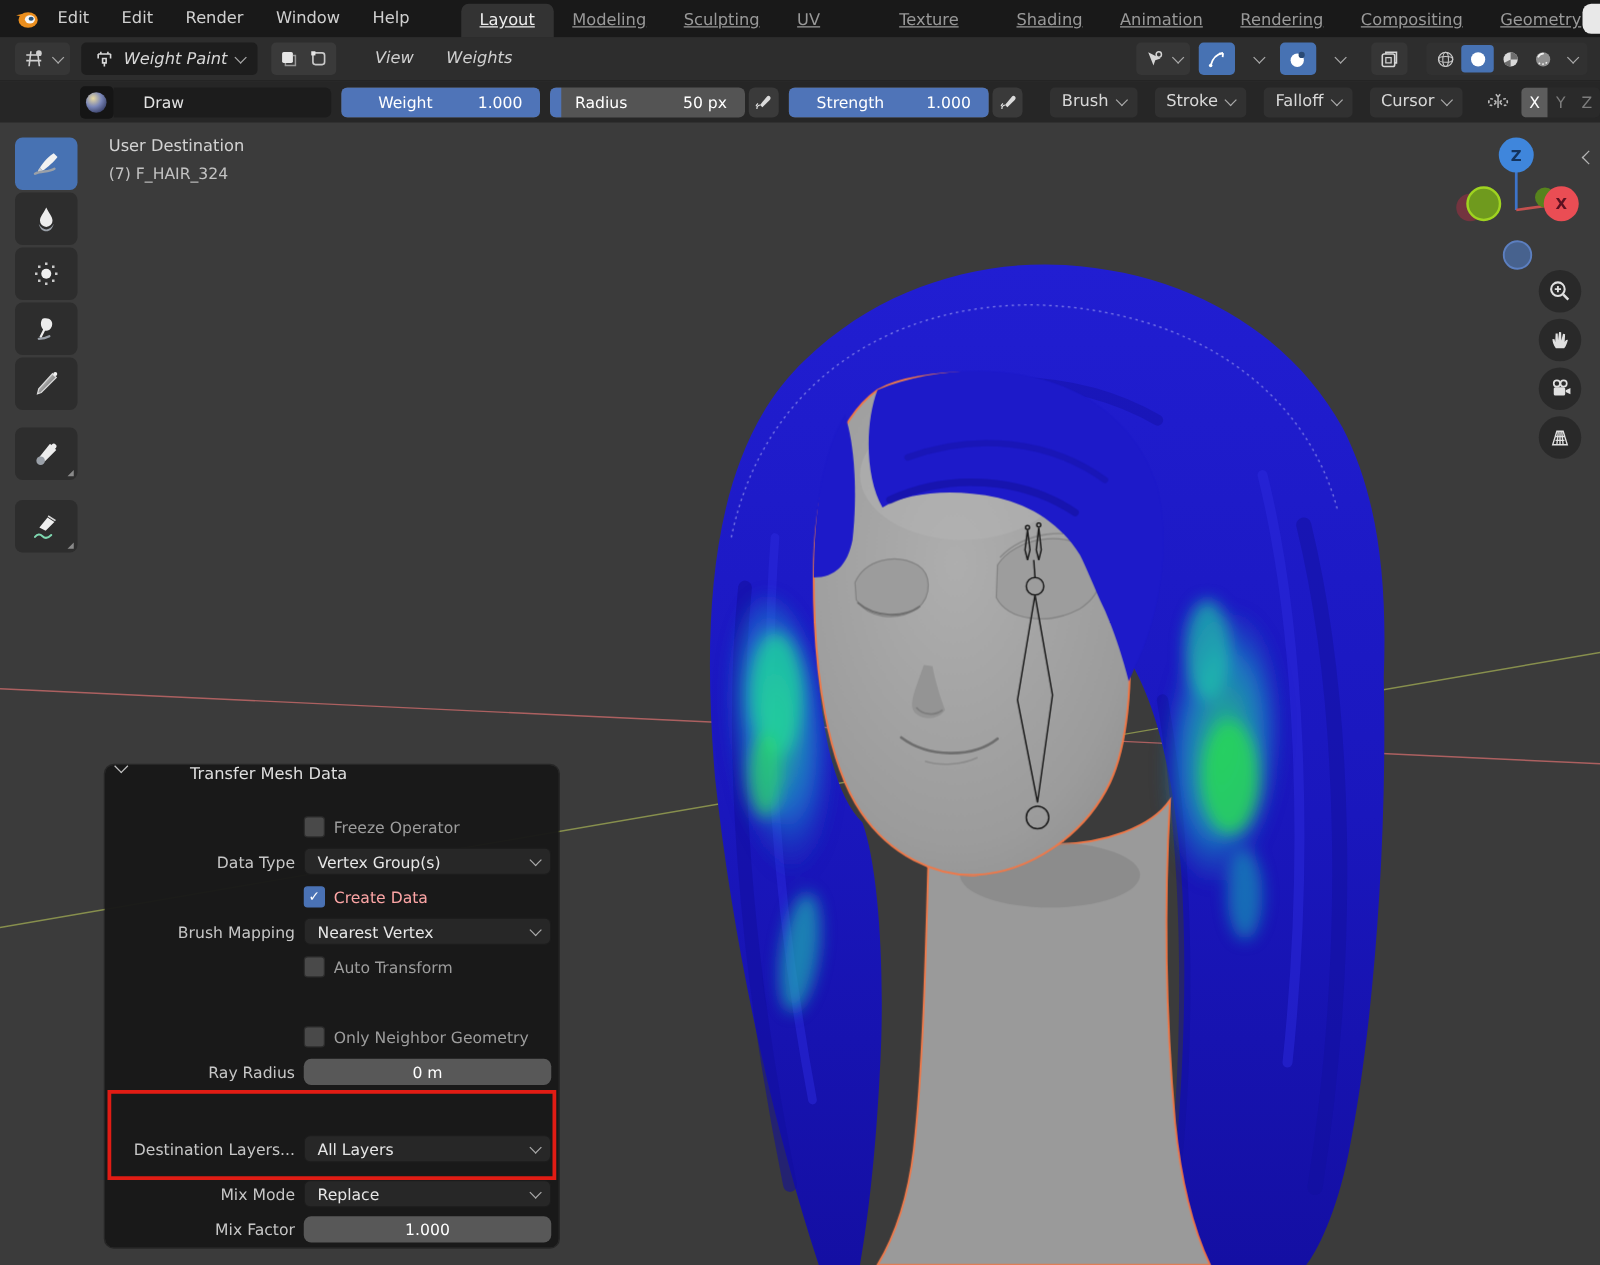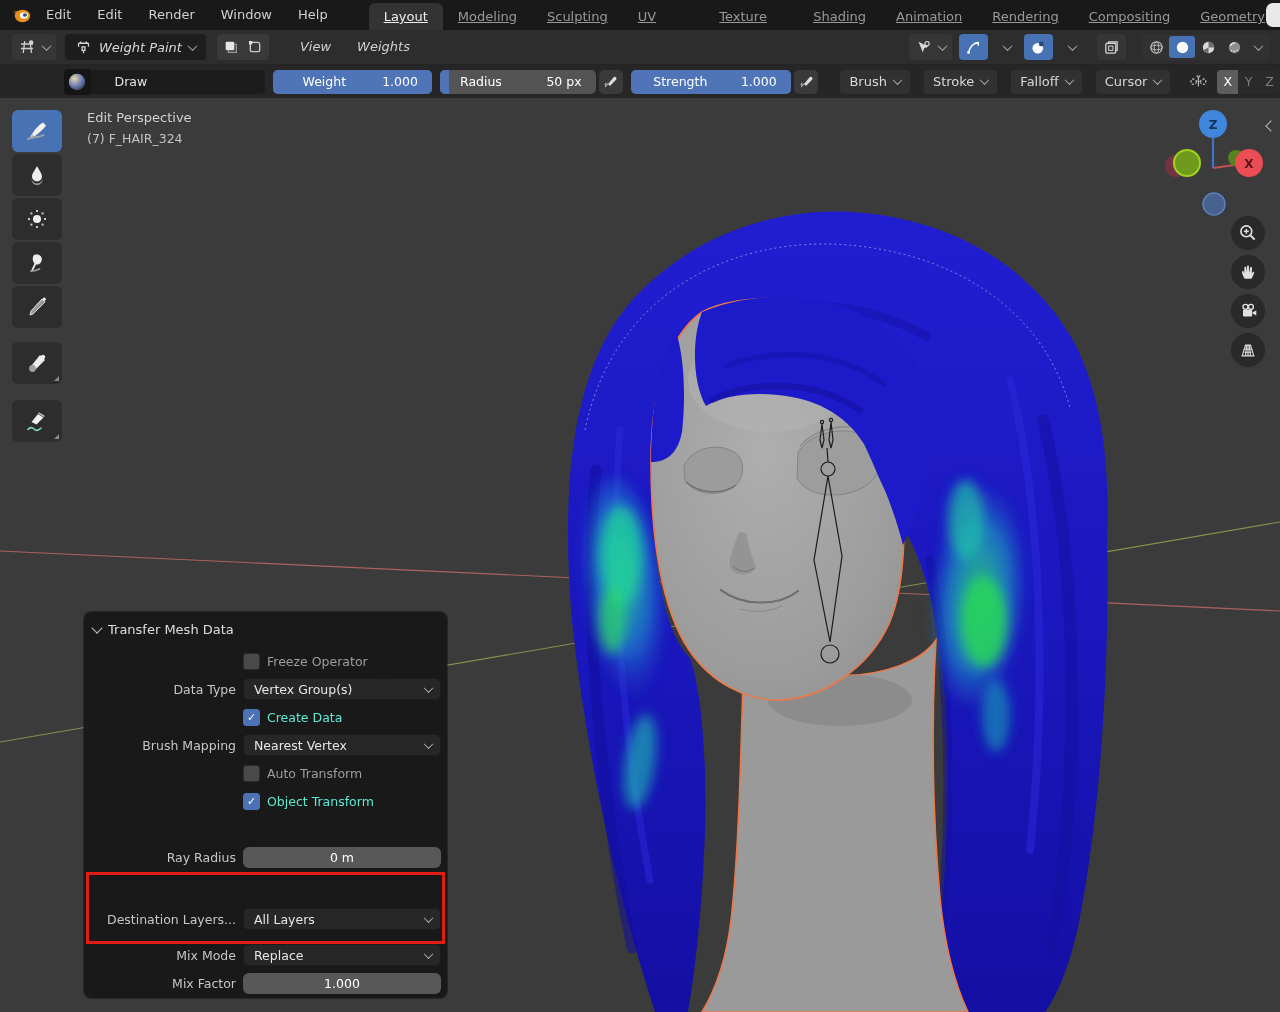--- a/index.html
+++ b/index.html
@@ -41,32 +41,32 @@
   #vp-text .l1{font-size:13px;color:#d2d2d2;}
   #vp-text .l2{font-size:12.5px;color:#c2c2c2;margin-top:6px;}
   
   .navbtn{position:absolute;left:1231px;width:34px;height:34px;border-radius:50%;background:rgba(30,30,30,.62);
           display:flex;align-items:center;justify-content:center;z-index:20;}
   #collapse-arrow{left:1264px;top:118px;width:14px;height:16px;z-index:20;display:flex;align-items:center;justify-content:center;}
   #collapse-arrow i{width:7px;height:7px;border-left:1.8px solid #b5b5b5;border-bottom:1.8px solid #b5b5b5;transform:rotate(45deg);}
   
   #op-panel{left:84px;top:612px;width:363px;height:386px;background:rgba(24,24,24,.97);border-radius:7px;
             z-index:25;box-shadow:0 0 0 1px rgba(0,0,0,.35);}
-  #op-header{height:34px;display:flex;align-items:center;padding-left:9px;}
+  #op-header{height:34px;display:flex;padding-left:9px;gap:44px;}
   #op-header .title{font-size:13px;color:#dedede;margin-left:7px;}
   .pchv{width:7px;height:7px;border-right:1.6px solid #c0c0c0;border-bottom:1.6px solid #c0c0c0;transform:rotate(45deg);margin-top:-3px;}
   .prow{position:absolute;left:6px;width:351px;height:26px;display:flex;align-items:center;}
   .plabel{width:146px;text-align:right;font-size:12.5px;color:#c6c6c6;padding-right:7px;flex:0 0 auto;
           white-space:nowrap;overflow:hidden;}
   .pfield{width:198px;flex:0 0 auto;display:flex;align-items:center;}
   .cb{width:15px;height:15px;border-radius:3px;background:#494949;border:1px solid #2c2c2c;flex:0 0 auto;
       display:flex;align-items:center;justify-content:center;font-size:11px;color:#fff;}
   .cb.on{background:#4a72b5;border-color:#4a72b5;}
   .cb.on::after{content:"✓";}
-  .cblabel{font-size:12.5px;color:#5eead4;margin-left:7px;}
+  .cblabel{font-size:12.5px;color:#fca5a5;margin-left:7px;}
   .prow.dim .cblabel{color:#9d9d9d;}
   .pdd{width:100%;height:22px;background:#272727;border:1px solid #1c1c1c;border-radius:5px;display:flex;align-items:center;
        justify-content:space-between;padding:0 8px 0 10px;box-sizing:border-box;font-size:12.5px;color:#e6e6e6;}
   .pnum{width:100%;height:21px;background:#585858;border-radius:6px;display:flex;align-items:center;justify-content:center;
         font-size:12.5px;color:#fff;}
   #hl-box{position:absolute;left:2px;top:260px;width:353px;height:66px;border:3px solid #e11c14;pointer-events:none;}
   svg{display:block;}
 </style>
 </head>
 <body>
@@ -170,21 +170,21 @@
       <circle cx="822" cy="422" r="1.6"></circle>
         <circle cx="831" cy="420" r="1.6"></circle>
       <line x1="827" y1="448" x2="828" y2="462"></line>
       <circle cx="828" cy="469" r="7"></circle>
       <path d="M 828,476 L 814,560 L 830,642 L 842,556 Z"></path>
       <circle cx="830" cy="654" r="9"></circle>
     </g>
   </svg>
 
   <div class="abs" id="vp-text">
-    <div class="l1">Edit Perspective</div>
+    <div class="l1">User Destination</div>
     <div class="l2">(7) F_HAIR_324</div>
   </div>
 
   <svg class="abs" style="left:1156px;top:100px;z-index:20" width="120" height="120" viewBox="0 0 120 120">
     <line x1="57" y1="68" x2="57" y2="24" stroke="#3d74c9" stroke-width="2.2"></line>
     <line x1="57" y1="68" x2="93" y2="63" stroke="#c4504e" stroke-width="2.2"></line>
     <circle cx="20" cy="66" r="11" fill="#73343f"></circle>
     <circle cx="31" cy="63" r="13" fill="#6f9a1e" stroke="#9fd320" stroke-width="2"></circle>
     <circle cx="80" cy="58" r="8" fill="#57831d"></circle>
     <circle cx="93" cy="63" r="14" fill="#ea4d54"></circle>
@@ -325,25 +325,25 @@
           </div>
         </div>
     </div>
     <div class="prow dim" style="top:148px">
       <span class="plabel"></span>
       <div class="pfield">
         <span class="cb"></span>
         <span class="cblabel">Auto Transform</span>
       </div>
     </div>
-    <div class="prow" style="top:176px">
+    <div class="prow dim" style="top:204px">
       <span class="plabel"></span>
       <div class="pfield">
-        <span class="cb on"></span>
-        <span class="cblabel">Object Transform</span>
+        <span class="cb"></span>
+        <span class="cblabel">Only Neighbor Geometry</span>
       </div>
     </div>
     <div class="prow" style="top:232px">
       <span class="plabel">Ray Radius</span>
       <div class="pfield">
           <div class="pnum">
         <span>0 m</span>
           </div>
         </div>
     </div>

